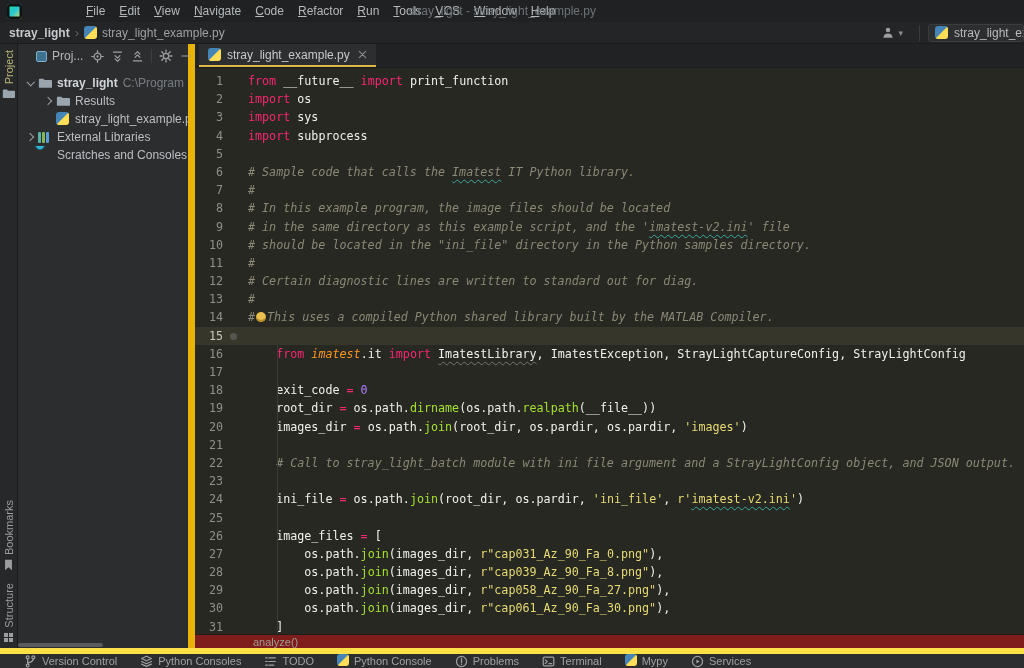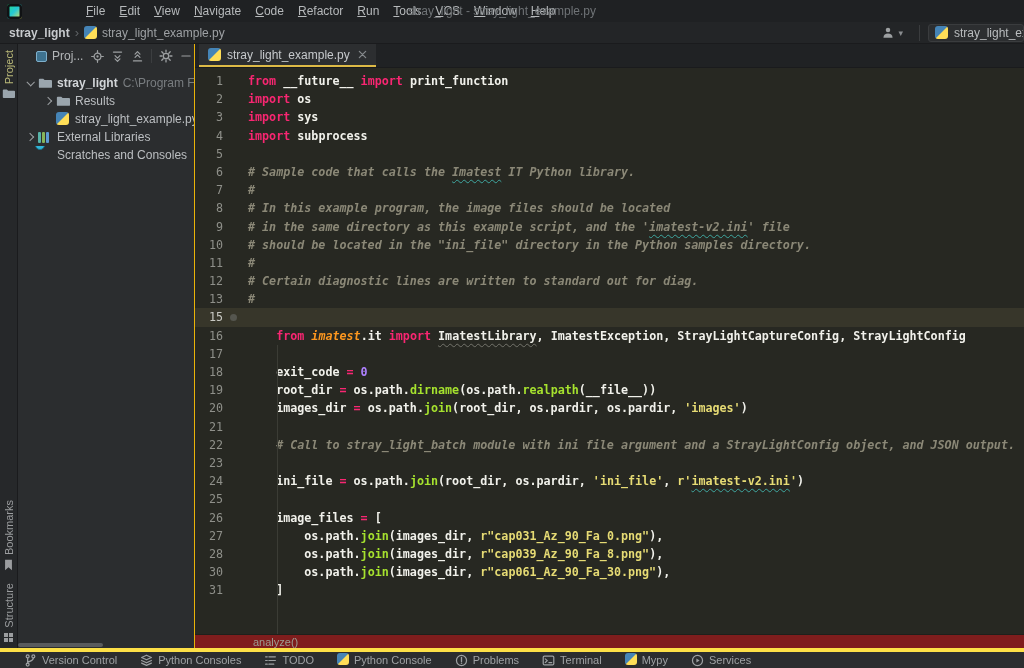--- a/index.html
+++ b/index.html
@@ -40,21 +40,21 @@
 
   
   #stripe { width:18px; height:100%; background:#26282a; border-right:1px solid #1a1b1d;
             display:flex; flex-direction:column; align-items:center; flex:none; }
   .stripe-btn { display:flex; flex-direction:column; align-items:center; gap:4px; padding:6px 0; }
   .vtext { writing-mode:vertical-rl; transform:rotate(180deg); font-size:11px; color:#9b9d9f; }
   .stripe-btn.active .vtext { color:#b9b878; }
   .spacer { flex:1; }
 
   
-  #project-panel { width:177px; height:100%; background:#2b2d2f; border-right:1px solid #eab308;
+  #project-panel { width:177px; height:100%; background:#2b2d2f; border-right:7px solid #eab308;
                    position:relative; flex:none; }
   .panel-header { height:24px; display:flex; align-items:center; padding:0 4px; }
   .proj-ico { width:11px; height:11px; background:#3e728f; border:1px solid #7fb0cc; border-radius:2px;
               margin:0 5px 0 14px; flex:none; }
   .panel-title { color:#b3b6b8; font-size:12px; margin-right:8px; }
   .ph-icons { display:flex; align-items:center; gap:7px; margin-left:auto; margin-right:6px; }
   .ph-sep { width:1px; height:14px; background:#3c3e40; }
   #tree { padding-top:6px; }
   .tree-row { display:flex; align-items:center; height:18px; font-size:12px; color:#bcbfc2;
               white-space:nowrap; overflow:hidden; }
@@ -91,40 +91,40 @@
   .tab-close { color:#85898c; font-size:12px; line-height:1; margin-left:2px; }
 
   #code { flex:1; background:#272822; overflow:hidden; position:relative; padding-top:4px;
           font-family:"DejaVu Sans Mono", monospace; font-size:11.7px; }
   .code-line { display:flex; height:18.2px; line-height:18.2px; white-space:pre; }
   .code-line.active { background:#37362a; }
   .gutter { width:24px; margin-left:4px; text-align:right; color:#8f908a; flex:none; position:relative; }
   .code-line.active .gutter { color:#c9c9c3; }
   .code-line.active .gutter::after { content:""; position:absolute; right:-14px; top:6px; width:7px;
           height:7px; border-radius:50%; background:#55564f; }
-  .line-text { padding-left:25px; color:#f1f1eb;font-weight:bold; }
+  .line-text { padding-left:25px; color:#f1f1eb; }
   .line-text .k  { color:#f92672; }
   .line-text .s  { color:#e6db74; }
   .line-text .n  { color:#ae81ff; }
   .line-text .f  { color:#a6e22e; }
   .line-text .o  { color:#fd971f; font-style:italic; }
   .line-text .c  { color:#8b8877; font-style:italic; }
   .wt { text-decoration:underline wavy #3fa7a0 1px; text-underline-offset:3px; }
   .wg { text-decoration:underline wavy #73736b 1px; text-underline-offset:3px; }
   .bulb { display:inline-block; width:10px; height:10px; border-radius:50%; background:#e9bf4f;
           box-shadow:inset 0 -2px 0 #b78c28; vertical-align:-1px; margin:0 1px; }
   .indent-guide { position:absolute; left:82px; top:277px; height:292px; width:1px; background:#3b3c35; }
 
   #crumb-bottom { height:14px; background:#7f1d1d; border-top:1px solid #1f201b; display:flex;
                   align-items:center; padding-left:58px; }
   #crumb-bottom span { color:#9d9d93; font-size:11px; }
 
   
   #statusbar { position:absolute; left:0; top:648px; width:1024px; height:20px; background:#2b2d2f;
-               border-top:4px solid #fde047; display:flex; align-items:center; padding-left:24px; gap:23px; }
+               border-top:6px solid #fde047; display:flex; align-items:center; padding-left:24px; gap:23px; }
   .sb-item { display:flex; align-items:center; gap:5px; }
   .sb-item .lbl { color:#9fa2a4; font-size:11px; white-space:nowrap; }
 
   svg.ico { display:block; }
   .ico-stroke { stroke:#9da0a2; fill:none; stroke-width:1.5; stroke-linecap:round; stroke-linejoin:round; }
   .grid-ico i { display:inline-block; width:4px; height:4px; background:#9b9d9f; margin:0.5px; }
 </style>
 </head>
 <body>
 
@@ -284,34 +284,36 @@
           <div class="code-line"><span class="gutter">4</span><span class="line-text"><span class="k">import</span><span> subprocess</span></span></div>
           <div class="code-line"><span class="gutter">5</span><span class="line-text"></span></div>
           <div class="code-line"><span class="gutter">6</span><span class="line-text"><span class="c"># Sample code that calls the </span><span class="c wt">Imatest</span><span class="c"> IT Python library.</span></span></div>
           <div class="code-line"><span class="gutter">7</span><span class="line-text"><span class="c">#</span></span></div>
           <div class="code-line"><span class="gutter">8</span><span class="line-text"><span class="c"># In this example program, the image files should be located</span></span></div>
           <div class="code-line"><span class="gutter">9</span><span class="line-text"><span class="c"># in the same directory as this example script, and the '</span><span class="c wt">imatest-v2.ini</span><span class="c">' file</span></span></div>
           <div class="code-line"><span class="gutter">10</span><span class="line-text"><span class="c"># should be located in the "ini_file" directory in the Python samples directory.</span></span></div>
           <div class="code-line"><span class="gutter">11</span><span class="line-text"><span class="c">#</span></span></div>
           <div class="code-line"><span class="gutter">12</span><span class="line-text"><span class="c"># Certain diagnostic lines are written to standard out for diag.</span></span></div>
           <div class="code-line"><span class="gutter">13</span><span class="line-text"><span class="c">#</span></span></div>
+          <div class="code-line"><span class="gutter">14</span><span class="line-text"><span class="c">#</span><span class="bulb"></span><span class="c">This uses a compiled Python shared library built by the MATLAB Compiler.</span></span></div>
           <div class="code-line active"><span class="gutter">15</span></div>
           <div class="code-line"><span class="gutter">16</span><span class="line-text"><span>    </span><span class="k">from</span><span> </span><span class="o">imatest</span><span>.it </span><span class="k">import</span><span> </span><span class="wg">ImatestLibrary</span><span>, ImatestException, StrayLightCaptureConfig, StrayLightConfig</span></span></div>
           <div class="code-line"><span class="gutter">17</span><span class="line-text"></span></div>
           <div class="code-line"><span class="gutter">18</span><span class="line-text"><span>    exit_code </span><span class="k">=</span><span> </span><span class="n">0</span></span></div>
           <div class="code-line"><span class="gutter">19</span><span class="line-text"><span>    root_dir </span><span class="k">=</span><span> os.path.</span><span class="f">dirname</span><span>(os.path.</span><span class="f">realpath</span><span>(__file__))</span></span></div>
           <div class="code-line"><span class="gutter">20</span><span class="line-text"><span>    images_dir </span><span class="k">=</span><span> os.path.</span><span class="f">join</span><span>(root_dir, os.pardir, os.pardir, </span><span class="s">'images'</span><span>)</span></span></div>
           <div class="code-line"><span class="gutter">21</span><span class="line-text"></span></div>
           <div class="code-line"><span class="gutter">22</span><span class="line-text"><span class="c">    # Call to stray_light_batch module with ini file argument and a StrayLightConfig object, and JSON output.</span></span></div>
           <div class="code-line"><span class="gutter">23</span><span class="line-text"></span></div>
           <div class="code-line"><span class="gutter">24</span><span class="line-text"><span>    ini_file </span><span class="k">=</span><span> os.path.</span><span class="f">join</span><span>(root_dir, os.pardir, </span><span class="s">'ini_file'</span><span>, </span><span class="s">r'</span><span class="s wt">imatest-v2.ini</span><span class="s">'</span><span>)</span></span></div>
           <div class="code-line"><span class="gutter">25</span><span class="line-text"></span></div>
           <div class="code-line"><span class="gutter">26</span><span class="line-text"><span>    image_files </span><span class="k">=</span><span> [</span></span></div>
           <div class="code-line"><span class="gutter">27</span><span class="line-text"><span>        os.path.</span><span class="f">join</span><span>(images_dir, </span><span class="s">r"cap031_Az_90_Fa_0.png"</span><span>),</span></span></div>
           <div class="code-line"><span class="gutter">28</span><span class="line-text"><span>        os.path.</span><span class="f">join</span><span>(images_dir, </span><span class="s">r"cap039_Az_90_Fa_8.png"</span><span>),</span></span></div>
+          <div class="code-line"><span class="gutter">29</span><span class="line-text"><span>        os.path.</span><span class="f">join</span><span>(images_dir, </span><span class="s">r"cap058_Az_90_Fa_27.png"</span><span>),</span></span></div>
           <div class="code-line"><span class="gutter">30</span><span class="line-text"><span>        os.path.</span><span class="f">join</span><span>(images_dir, </span><span class="s">r"cap061_Az_90_Fa_30.png"</span><span>),</span></span></div>
           <div class="code-line"><span class="gutter">31</span><span class="line-text"><span>    ]</span></span></div>
         </div>
       <div id="crumb-bottom">
         <span>analyze()</span>
       </div>
     </section>
 
   </div>
 

